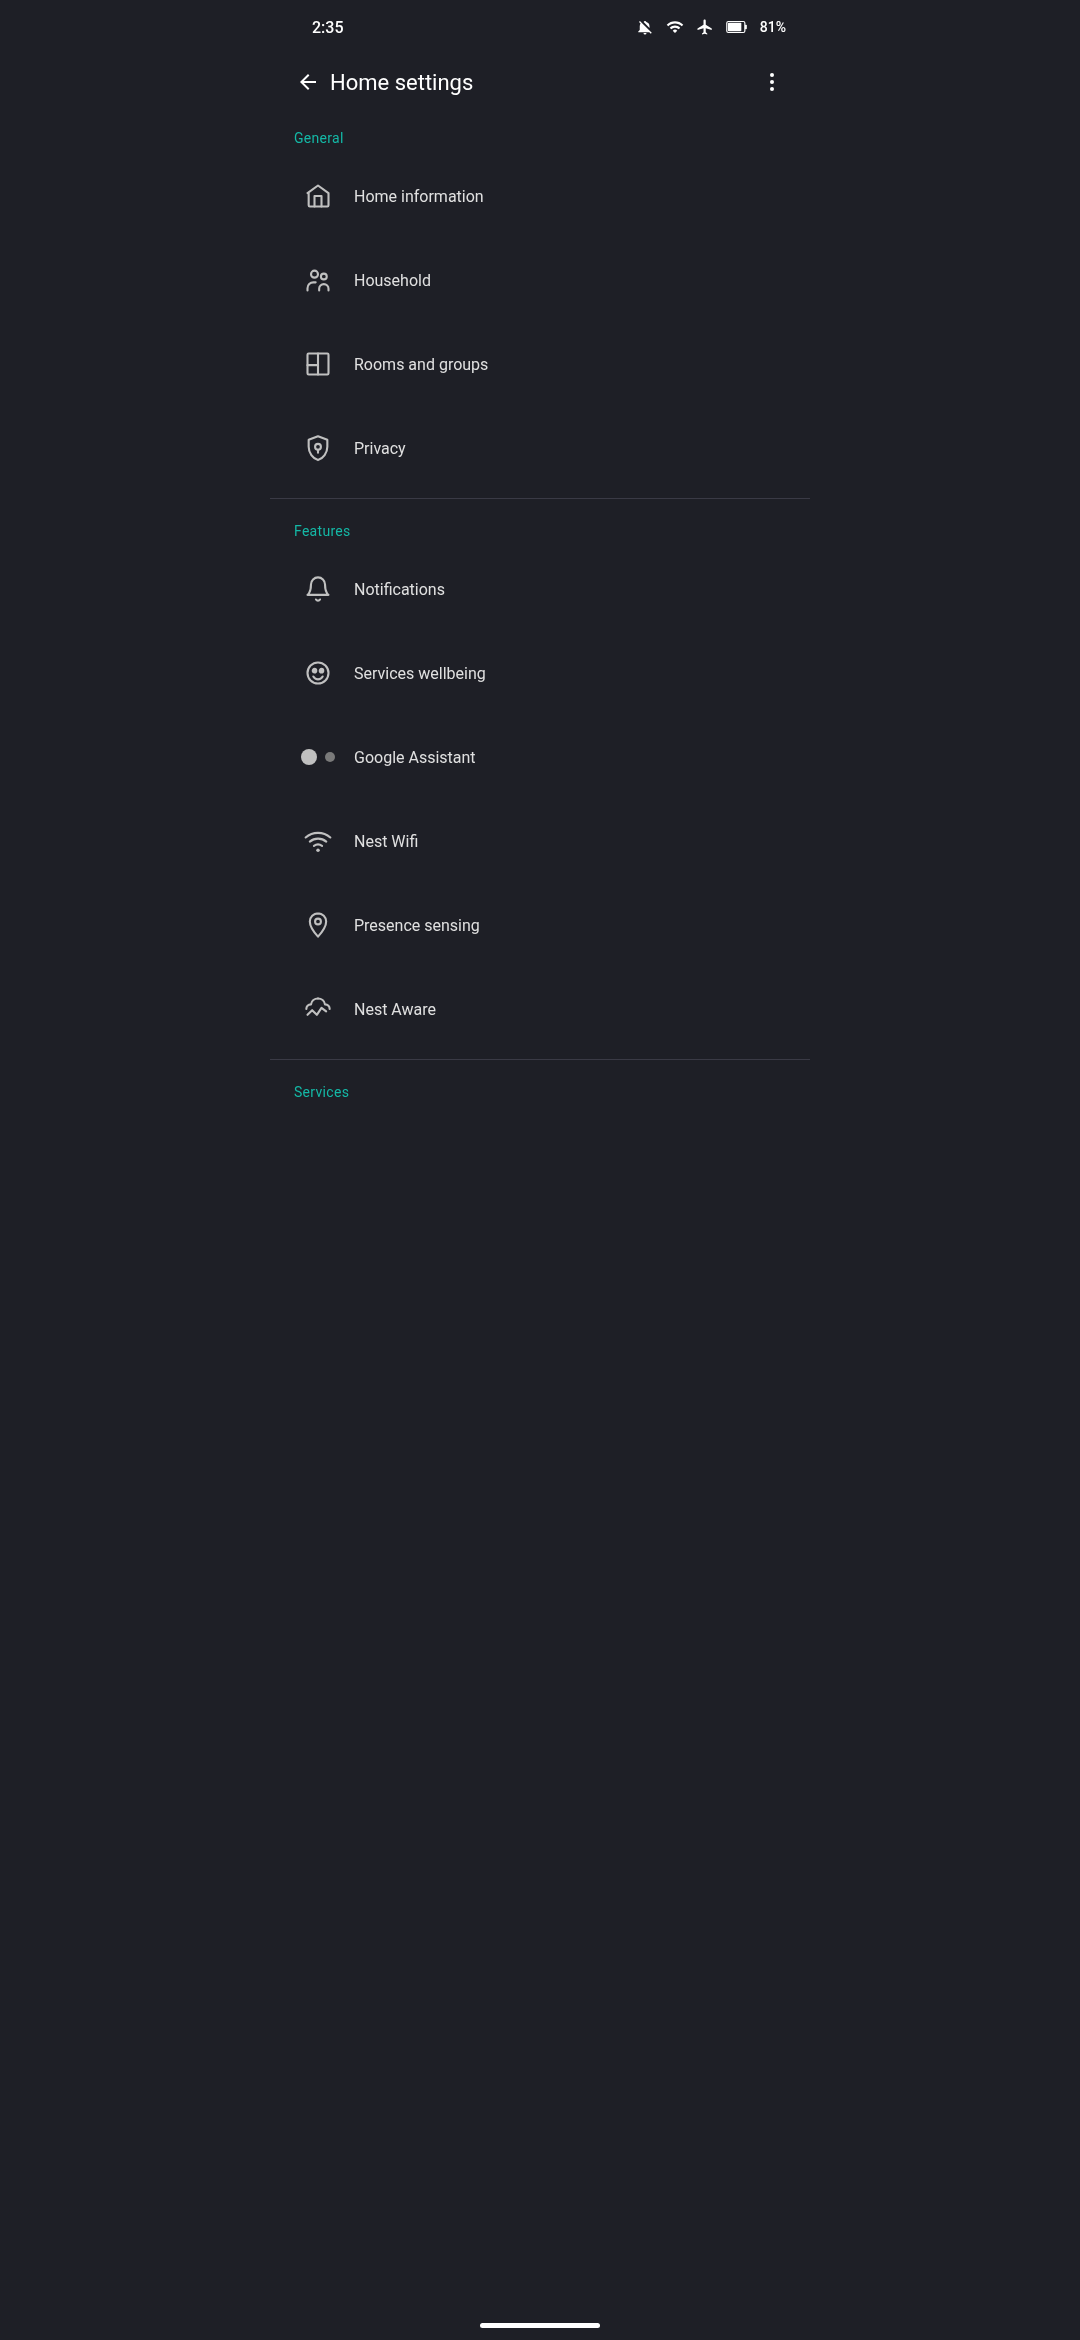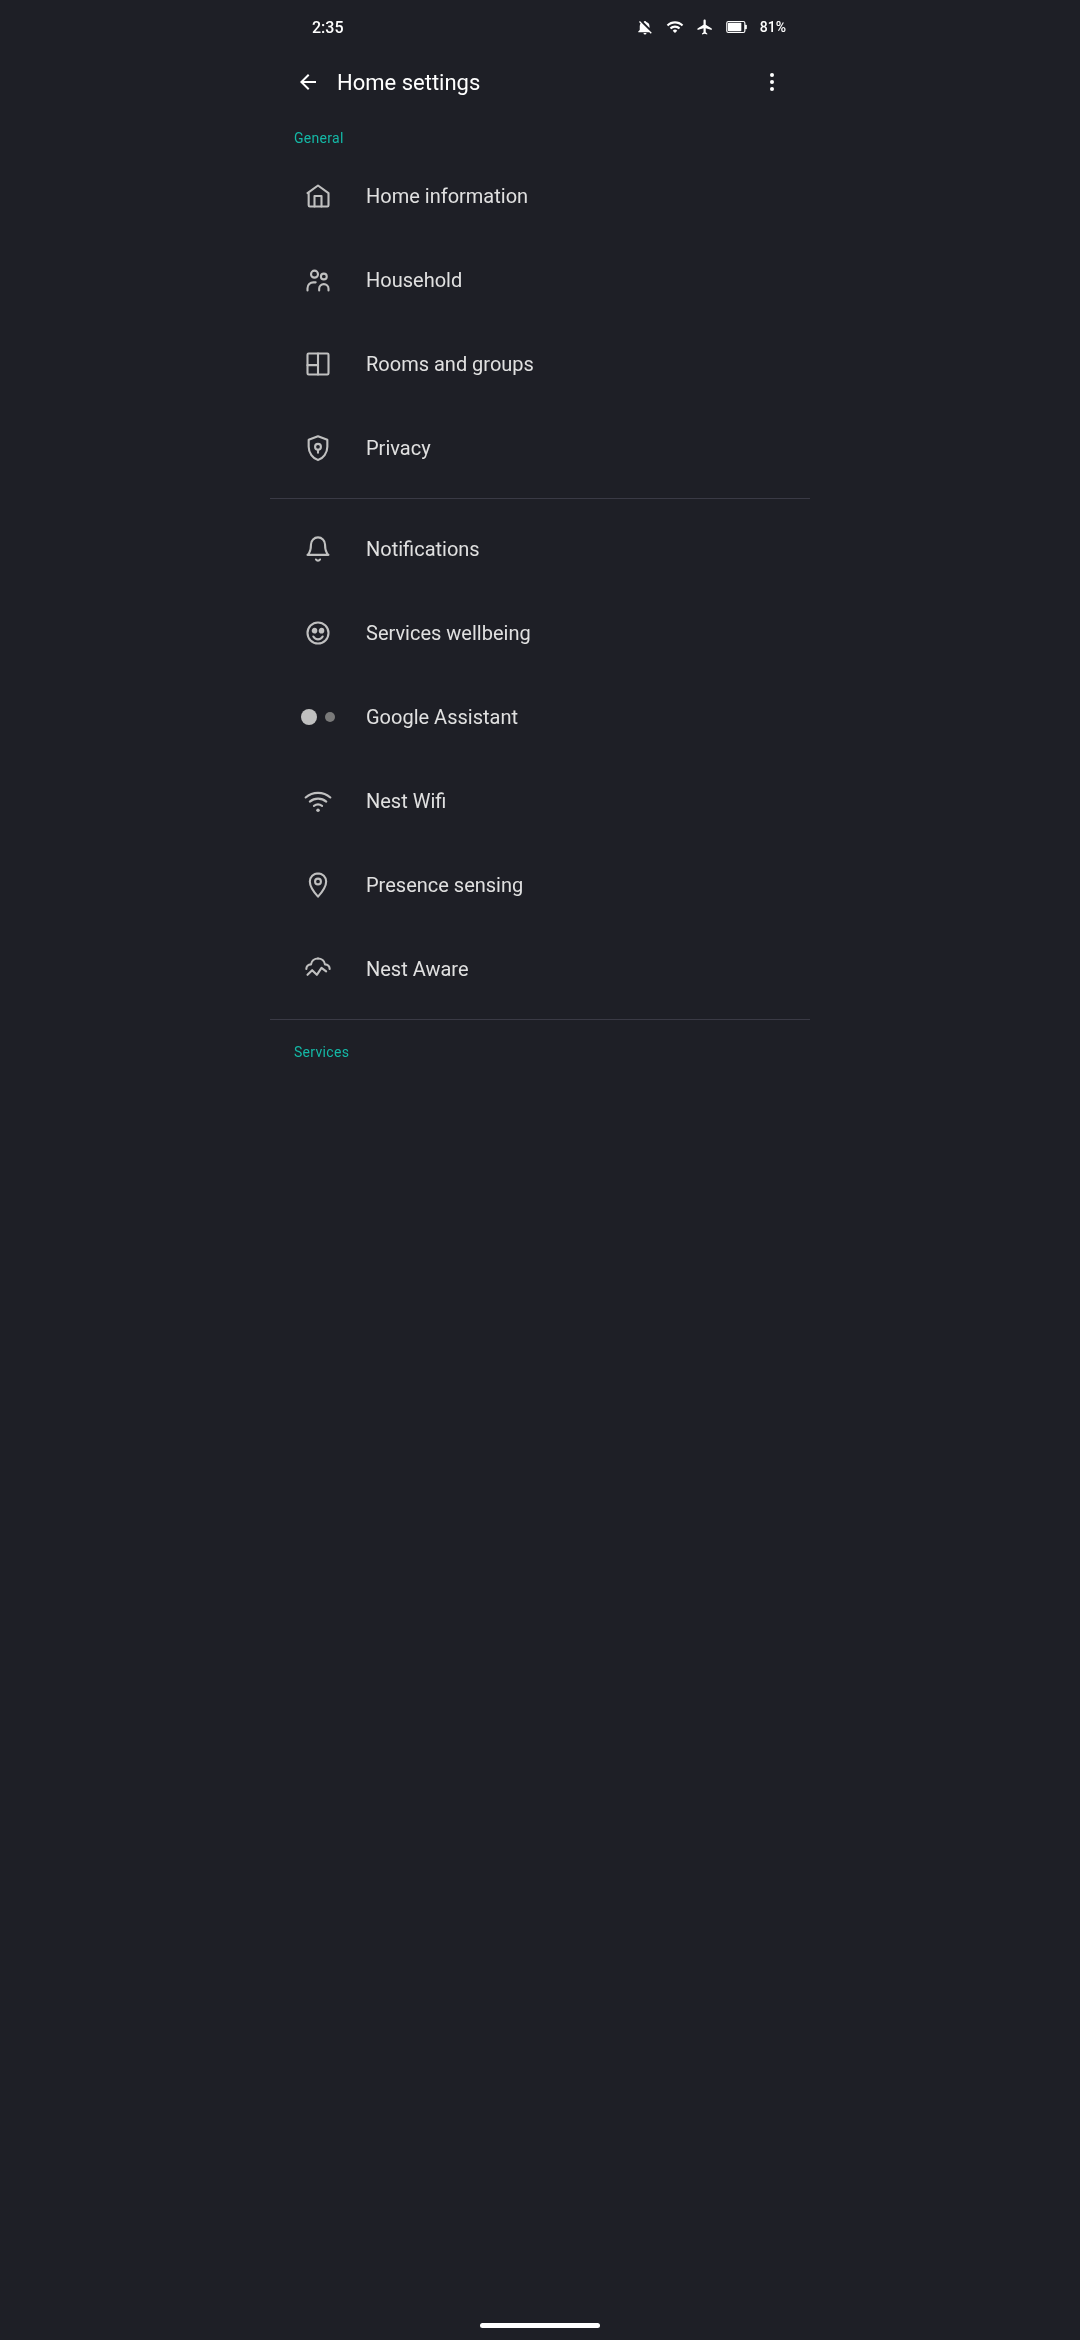--- a/index.html
+++ b/index.html
@@ -70,21 +70,21 @@
 
     .back-arrow {
       width: 24px;
       height: 24px;
     }
 
     .page-title {
       flex: 1;
       font-size: 22px;
       font-weight: 400;
-      margin-left: 7px;
+      margin-left: 0;
       color: #ffffff;
     }
 
     .more-button {
       width: 44px;
       height: 44px;
       display: flex;
       align-items: center;
       justify-content: center;
       cursor: pointer;
@@ -120,24 +120,24 @@
       width: 28px;
       height: 28px;
       fill: none;
       stroke: #c0c0c0;
       stroke-width: 1.8;
       stroke-linecap: round;
       stroke-linejoin: round;
     }
 
     .menu-item-label {
-      font-size: 20px;
+      font-size: 16px;
       font-weight: 400;
       color: #e0e0e0;
-      margin-left: 24px;
+      margin-left: 12px;
     }
 
     .divider {
       height: 1px;
       background-color: #3a3a45;
       margin: 8px 0;
     }
 
     .home-bar {
       position: fixed;
@@ -238,20 +238,21 @@
         <line x1="12" y1="13.5" x2="12" y2="16"></line>
       </svg>
     </div>
     <span class="menu-item-label">Privacy</span>
   </div>
 </div>
 
 <div class="divider"></div>
 
 <div>
+  <div class="section-label">Features</div>
 
   <div class="menu-item">
     <div class="menu-icon">
       <svg viewBox="0 0 24 24">
         <path d="M18 8A6 6 0 0 0 6 8c0 7-3 9-3 9h18s-3-2-3-9"></path>
         <path d="M13.73 21a2 2 0 0 1-3.46 0"></path>
       </svg>
     </div>
     <span class="menu-item-label">Notifications</span>
   </div>

